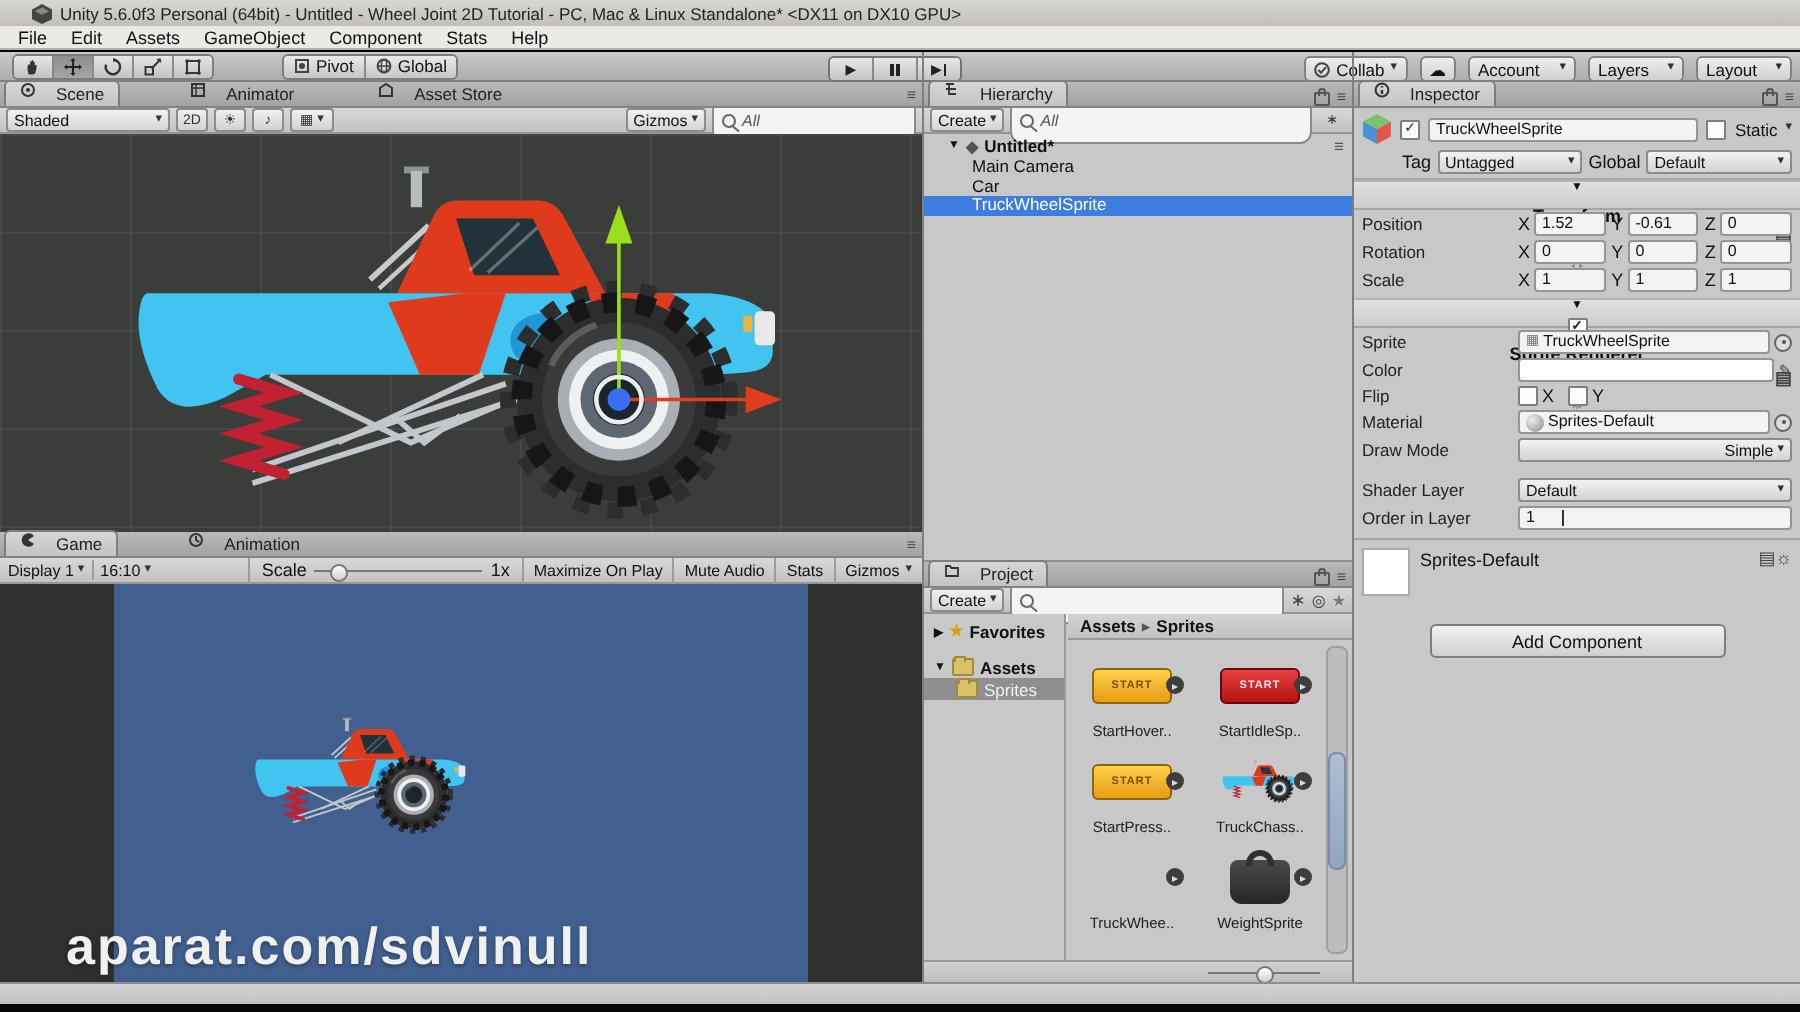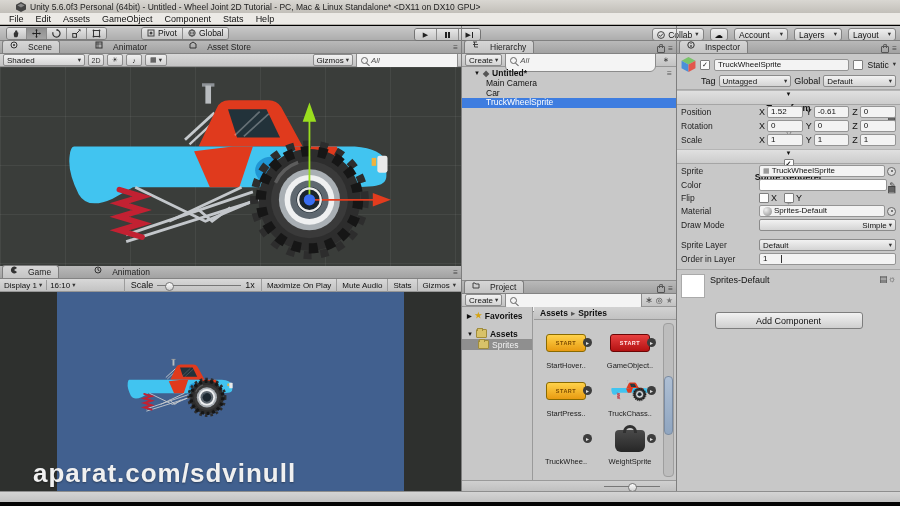--- a/index.html
+++ b/index.html
@@ -522,21 +522,21 @@
             </div>
           <div class="tlabel">StartHover..</div>
         </div>
         <div class="thumb">
           <div class="timg">
               <div class="startbtn red">
                 <span>START</span>
               </div>
               <div class="badge">▸</div>
             </div>
-          <div class="tlabel">GameObject..</div>
+          <div class="tlabel">StartIdleSp..</div>
         </div>
         <div class="thumb">
           <div class="timg">
               <div class="startbtn yellow">
                 <span>START</span>
               </div>
               <div class="badge">▸</div>
             </div>
           <div class="tlabel">StartPress..</div>
         </div>
@@ -717,21 +717,21 @@
       <span class="picker"></span>
     </div>
     <div class="irow">
       <span class="ilabel">Draw Mode</span>
       <div class="minidd" style="flex:1;justify-content:flex-end">
         <span>Simple</span>
           <span class="caret">▾</span>
       </div>
     </div>
     <div class="irow" style="margin-top:6px">
-      <span class="ilabel">Sprite Layer</span>
+      <span class="ilabel">Shader Layer</span>
       <div class="minidd" style="flex:1;justify-content:space-between">
         <span>Default</span>
           <span class="caret">▾</span>
       </div>
     </div>
     <div class="irow" style="padding-bottom:4px">
       <span class="ilabel">Order in Layer</span>
       <div class="fld" style="flex:1">
         <span>1</span><span class="textcaret"></span>
       </div>

